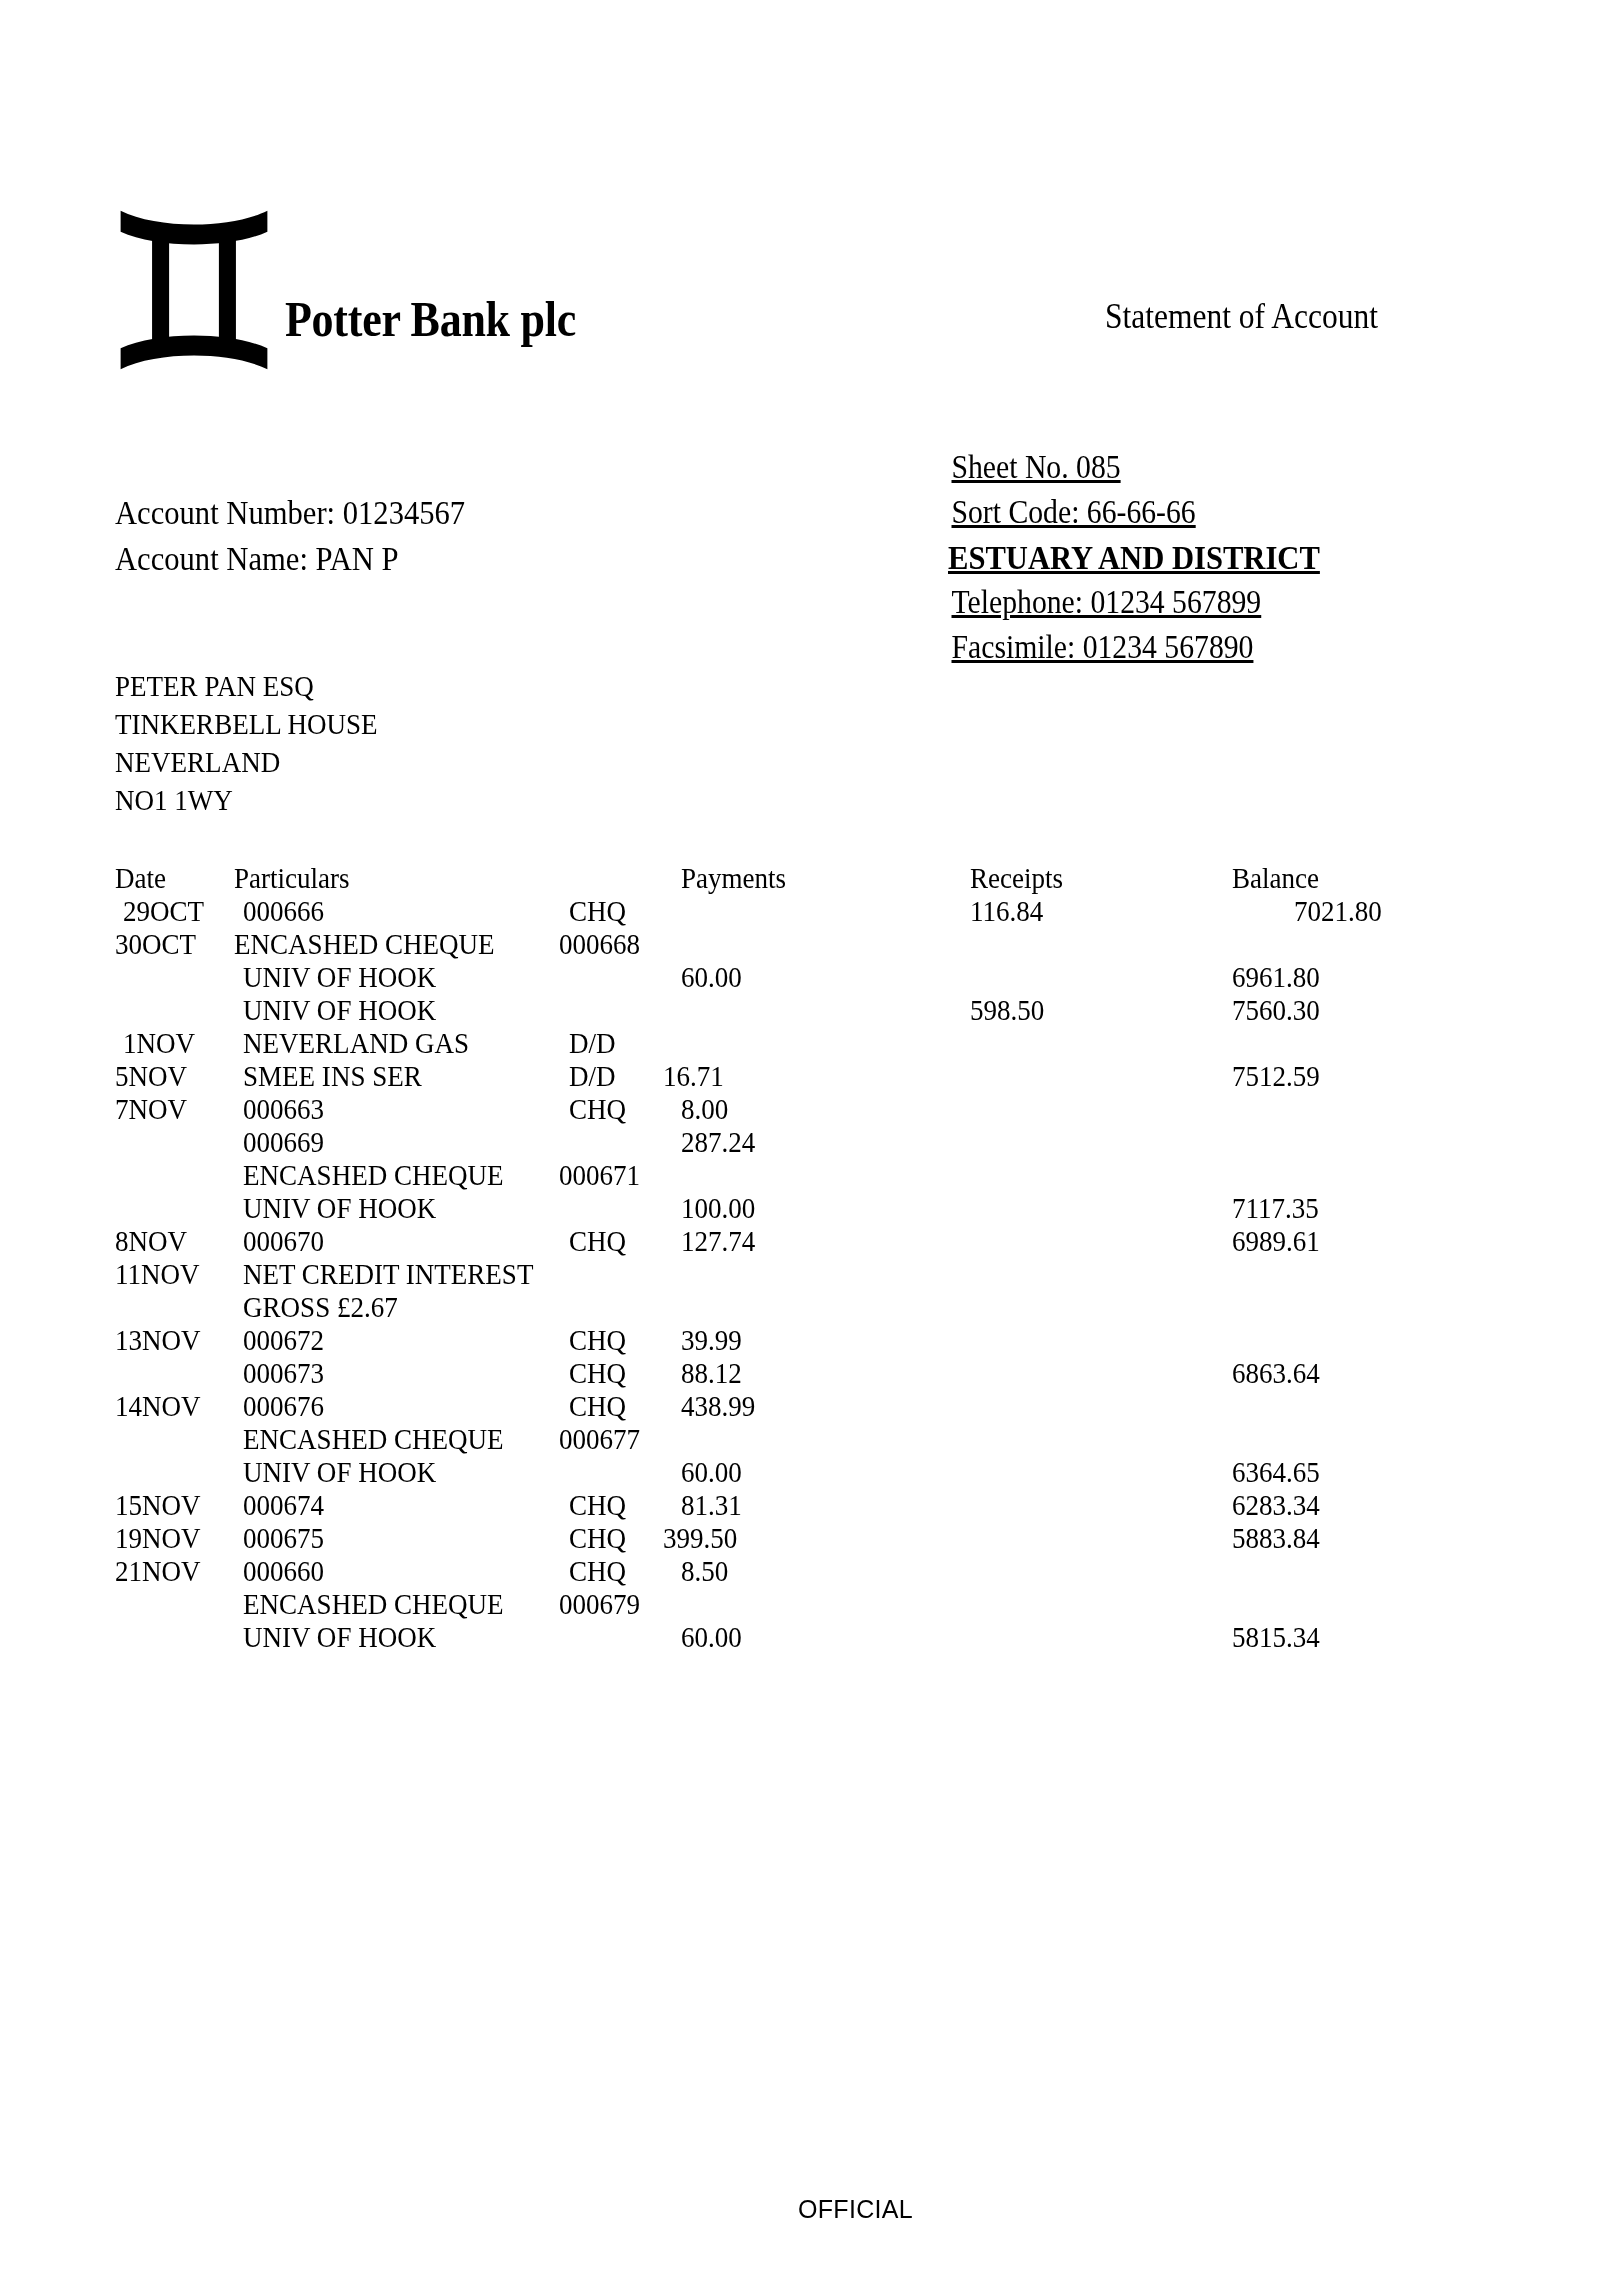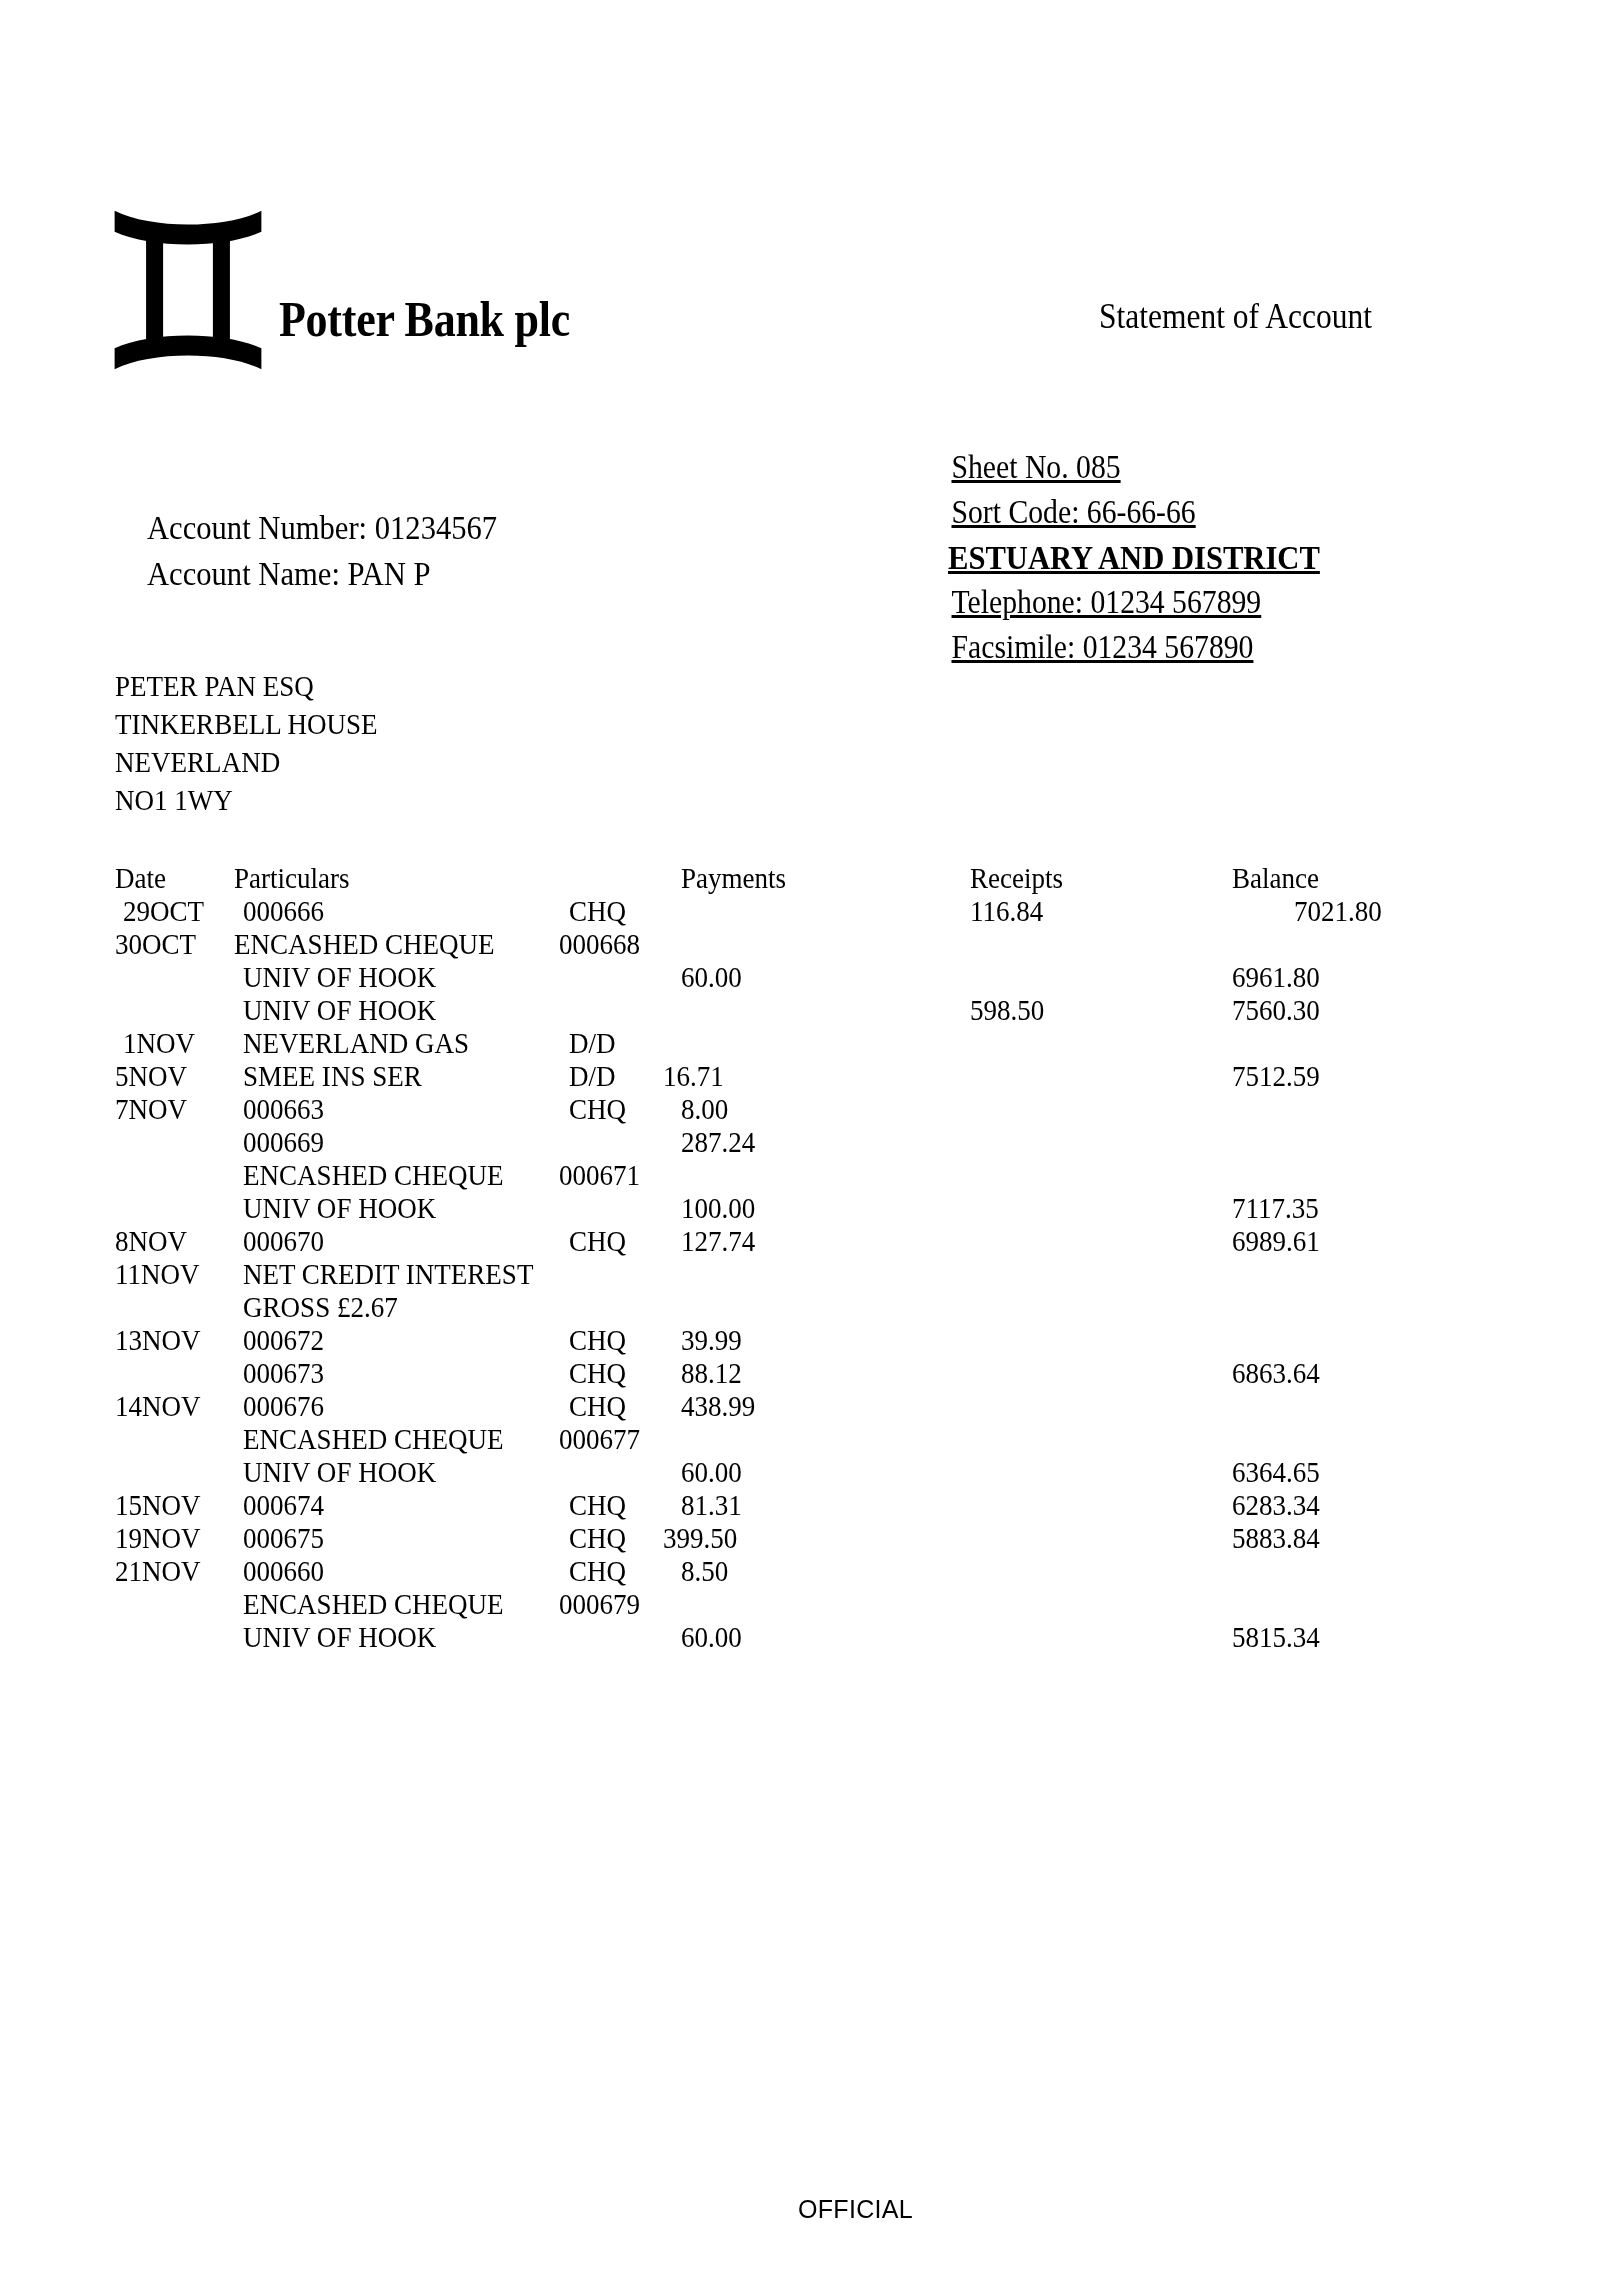--- a/index.html
+++ b/index.html
@@ -12,21 +12,21 @@
     height: 2295px;
     position: relative;
     font-family: "Liberation Serif", "DejaVu Serif", serif;
     color: #000000;
     overflow: hidden;
   }
 
   
   #masthead {
     position: absolute;
-    left: 112px;
+    left: 118px;
     top: 196px;
     width: 1374px;
     height: 177px;
   }
   #logo-mark {
     position: absolute;
     left: 0px;
     top: 11.8px;
     width: 152px;
     height: 164px;
@@ -55,23 +55,22 @@
     transform: scaleX(0.90);
     transform-origin: left top;
     white-space: nowrap;
     line-height: 1;
   }
 
   
   #account-block {
     position: absolute;
     left: 115px;
-    top: 505px;
+    top: 490px;
     width: 753px;
-    margin-left: 32px;
   }
   #account-block .acct-line {
     font-size: 34px;
     line-height: 46px;
     transform: scaleX(0.90);
     transform-origin: left top;
     white-space: nowrap;
   }
 
   

